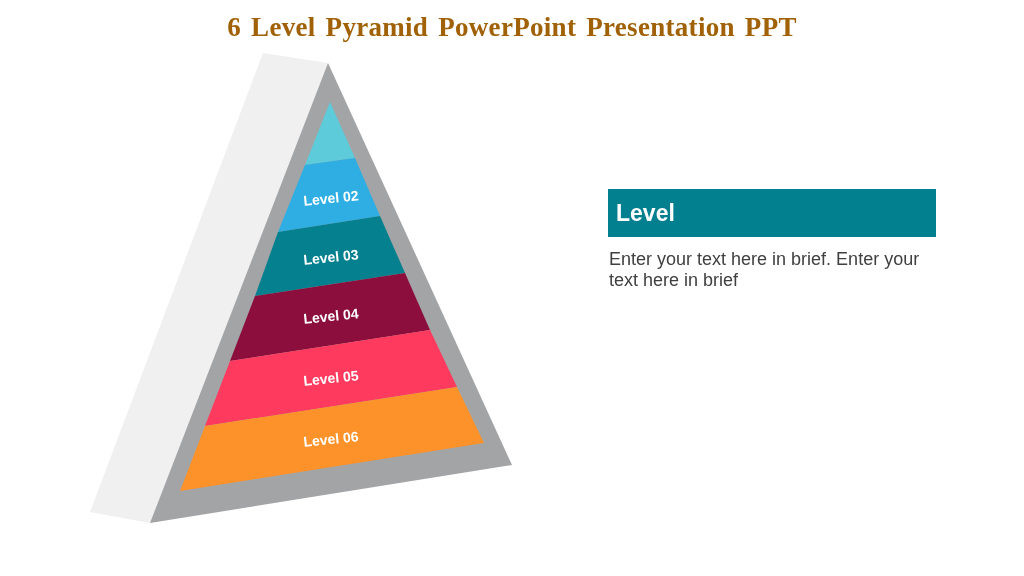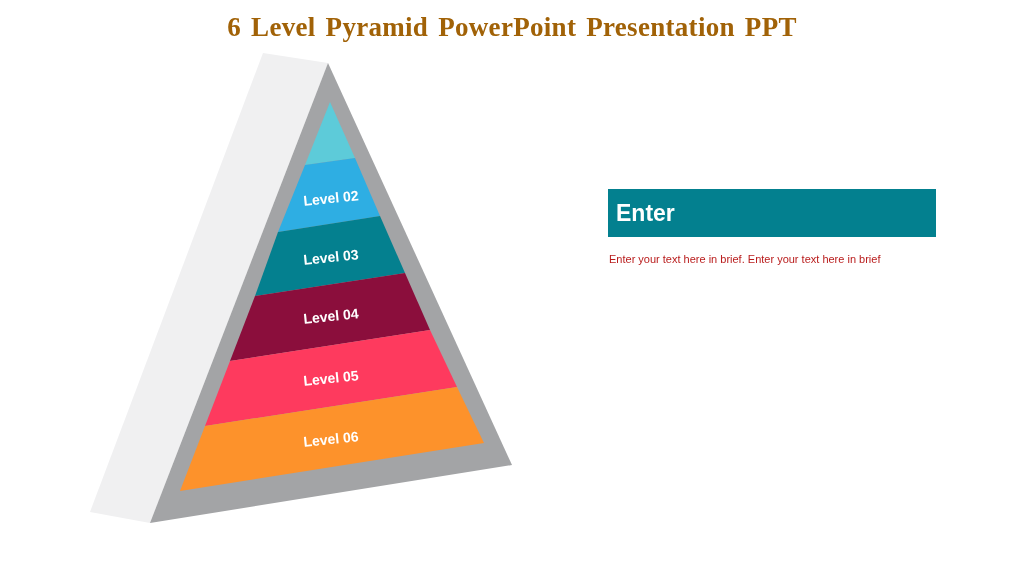--- a/index.html
+++ b/index.html
@@ -18,22 +18,22 @@
       position: absolute; left: 608px; top: 189px; width: 328px; height: 48px;
       background: #03808f; box-sizing: border-box; padding-left: 8px;
       display: flex; align-items: center;
     }
     .title-box-text {
       font-family: "Liberation Sans", "DejaVu Sans", sans-serif; font-weight: bold;
       font-size: 23px; color: #ffffff;
     }
     .body-text {
       position: absolute; left: 609px; top: 249px; width: 330px;
-      font-family: "Liberation Sans", "DejaVu Sans", sans-serif; font-size: 11px;
-      line-height: 21px; color: #b91c1c;
+      font-family: "Liberation Sans", "DejaVu Sans", sans-serif; font-size: 18px;
+      line-height: 21px; color: #404040;
     }
   </style>
 </head>
 <body>
 
 <div class="slide-title">6 Level Pyramid PowerPoint Presentation PPT</div>
 
 <svg class="pyramid" width="1024" height="576" viewBox="0 0 1024 576">
 
   <polygon points="263,53 328,63 150,523 90,512" fill="#f0f0f1"></polygon>
@@ -53,15 +53,15 @@
   <polygon points="205,426 457,387 484,443 180,491" fill="#fd922b"></polygon>
 
   <text class="level-label" x="331" y="203" text-anchor="middle" transform="rotate(-6 331 198)">Level 02</text>
   <text class="level-label" x="331" y="262" text-anchor="middle" transform="rotate(-6 331 257)">Level 03</text>
   <text class="level-label" x="331" y="321" text-anchor="middle" transform="rotate(-6 331 316)">Level 04</text>
   <text class="level-label" x="331" y="383" text-anchor="middle" transform="rotate(-6 331 378)">Level 05</text>
   <text class="level-label" x="331" y="444" text-anchor="middle" transform="rotate(-6 331 439)">Level 06</text>
 </svg>
 
 <div class="title-box">
-  <span class="title-box-text">Enter</span>
+  <span class="title-box-text">Level</span>
 </div>
 <div class="body-text">Enter your text here in brief. Enter your text here in brief</div>
 
 </body></html>

